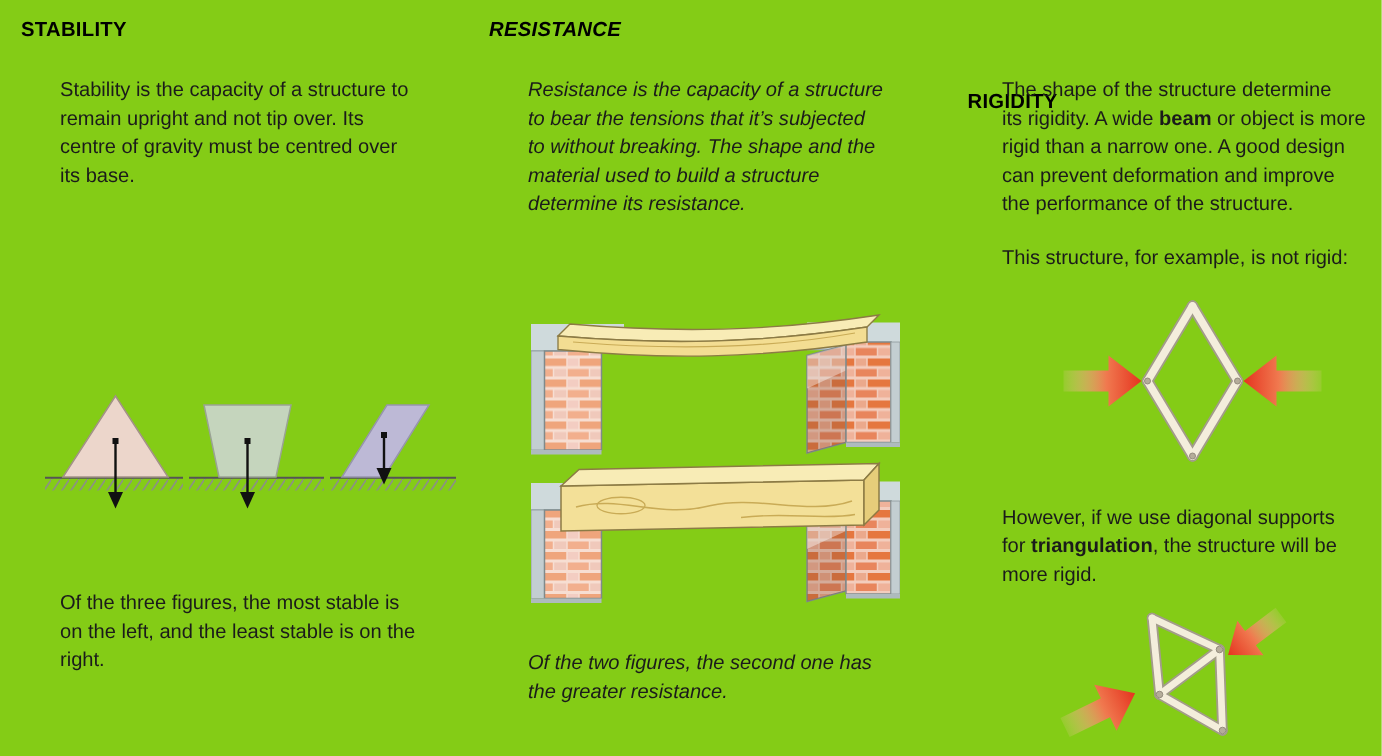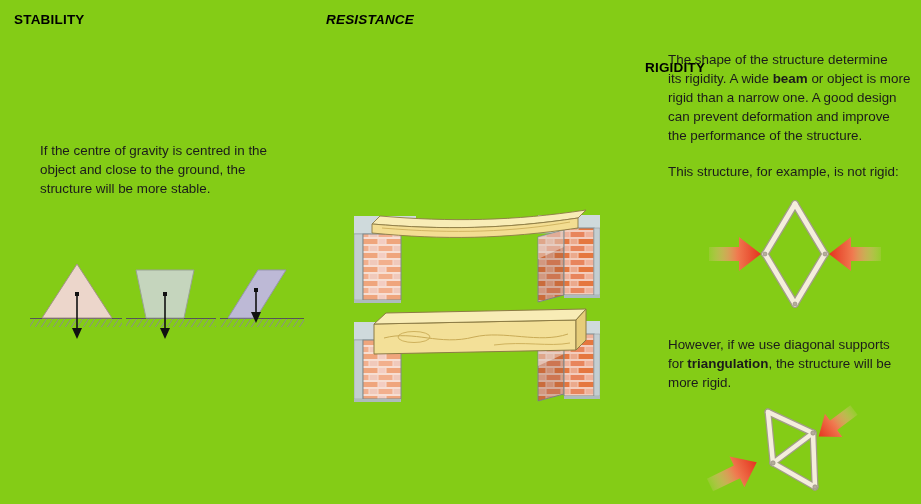--- a/index.html
+++ b/index.html
@@ -12,23 +12,24 @@
   .fig{position:absolute;}
   svg{display:block;}
 </style>
 </head>
 <body>
 
 <div class="page">
 
   <section class="col" style="left:14px;width:300px;">
     <h2 class="hd" style="left:0;top:4px;">STABILITY</h2>
-    <p class="txt" style="left:26px;top:133px;width:278px;">If the centre of gravity is centred in the
-object and close to the ground, the
-structure will be more stable.</p>
+    <p class="txt" style="left:26px;top:42px;width:278px;">Stability is the capacity of a structure to
+remain upright and not tip over. Its
+centre of gravity must be centred over
+its base.</p>
 
     <div class="fig" style="left:8px;top:240px;width:284px;height:96px;">
       <svg width="284" height="96" viewBox="0 0 284 96">
         <defs>
           <pattern id="hatch" width="6" height="9" patternUnits="userSpaceOnUse">
             <line x1="0" y1="9" x2="6" y2="0" stroke="#8c8c8c" stroke-width="1"></line>
           </pattern>
         </defs>
 
         <g>
@@ -59,24 +60,32 @@
           <polygon points="206,70 234,70 264,22 236,22" stroke="#9795ad" stroke-width="1" fill="#bdb9d6"></polygon>
           <g>
             <rect x="232" y="40" width="4" height="4" fill="#111"></rect>
             <line x1="234" y1="42" x2="234" y2="66" stroke="#111" stroke-width="1.6"></line>
             <polygon points="229,64 239,64 234,75" fill="#111"></polygon>
           </g>
         </g>
       </svg>
     </div>
 
+    <p class="txt" style="left:26px;top:384px;width:278px;">Of the three figures, the most stable is
+on the left, and the least stable is on the
+right.</p>
   </section>
 
   <section class="col" style="left:326px;width:296px;font-style:italic;">
     <h2 class="hd" style="left:0;top:4px;">RESISTANCE</h2>
+    <p class="txt" style="left:26px;top:42px;width:270px;">Resistance is the capacity of a structure
+to bear the tensions that it’s subjected
+to without breaking. The shape and the
+material used to build a structure
+determine its resistance.</p>
 
     <div class="fig" style="left:28px;top:195px;width:246px;height:103px;">
       <svg width="246" height="103" viewBox="0 0 246 103">
         <defs>
           <pattern id="brickL" width="24" height="14" patternUnits="userSpaceOnUse">
             <rect width="24" height="14" fill="#f7ded2"></rect>
             <rect x="0.5" y="1" width="14" height="5" fill="#f2af8d"></rect>
             <rect x="15.5" y="1" width="8" height="5" fill="#f0c9bb"></rect>
             <rect x="0.5" y="8" width="7" height="5" fill="#f3cdc2"></rect>
             <rect x="8.5" y="8" width="15" height="5" fill="#efa57c"></rect>
@@ -141,20 +150,22 @@
           <polygon points="20,20 222,16 222,46 20,50" fill="#f3e098" stroke="#8c7b45" stroke-width="1"></polygon>
           <polygon points="20,20 32,9 232,5 222,16" fill="#f8ecb6" stroke="#8c7b45" stroke-width="1"></polygon>
           <polygon points="222,16 232,5 232,36 222,46" fill="#e6cd7a" stroke="#8c7b45" stroke-width="1"></polygon>
           <path d="M30,34 C60,26 85,42 120,33 C150,26 185,40 214,30" fill="none" stroke="#c9ab56" stroke-width="1"></path>
           <ellipse cx="60" cy="33" rx="16" ry="5.5" fill="none" stroke="#c9ab56" stroke-width=".9"></ellipse>
           <path d="M140,41 C170,37 195,43 216,39" fill="none" stroke="#c9ab56" stroke-width=".9"></path>
         </g>
       </svg>
     </div>
 
+    <p class="txt" style="left:26px;top:424px;width:270px;">Of the two figures, the second one has
+the greater resistance.</p>
   </section>
 
   <section class="col" style="left:645px;width:276px;">
     <h2 class="hd" style="left:0;top:4px;margin-top:48px;">RIGIDITY</h2>
     <p class="txt" style="left:23px;top:42px;width:256px;"><span>The shape of the structure determine
 its rigidity. A wide </span><b>beam</b><span> or object is more
 rigid than a narrow one. A good design
 can prevent deformation and improve
 the performance of the structure.</span></p>
     <p class="txt" style="left:23px;top:154px;width:256px;">This structure, for example, is not rigid:</p>

